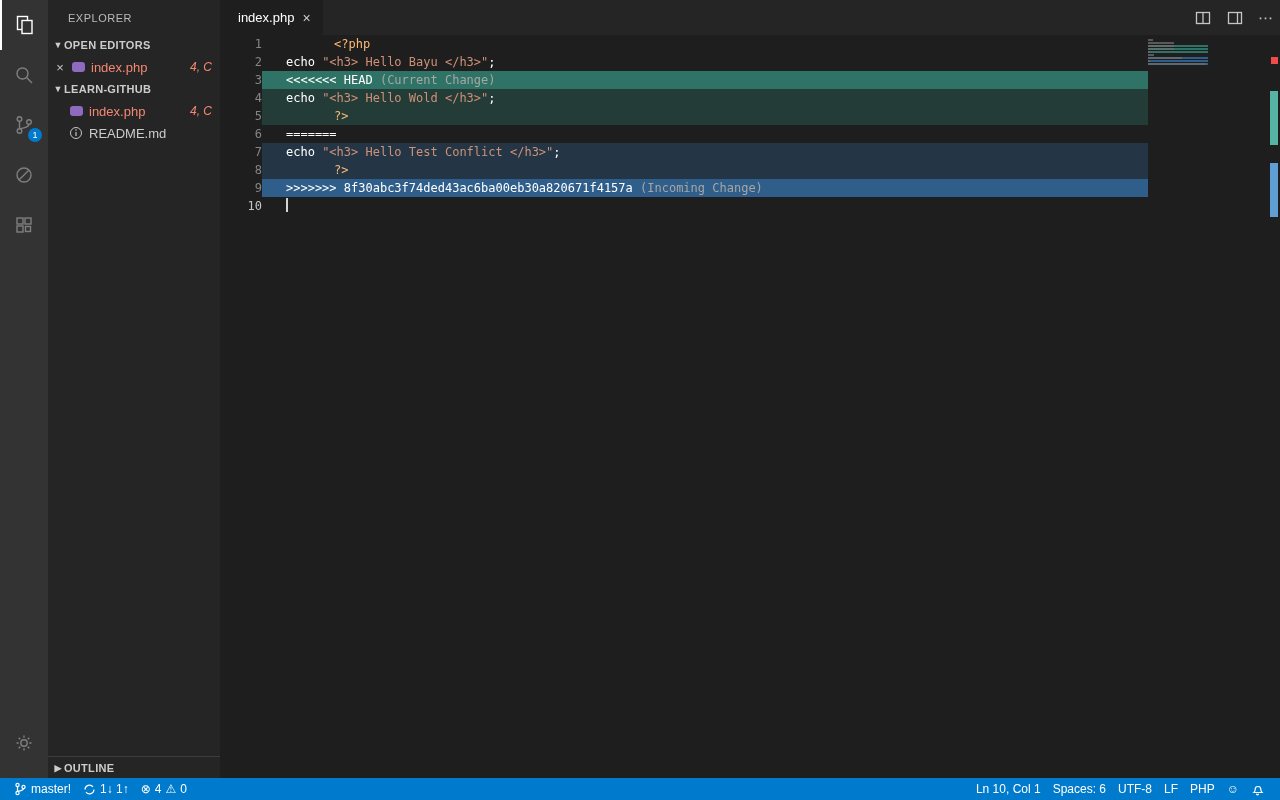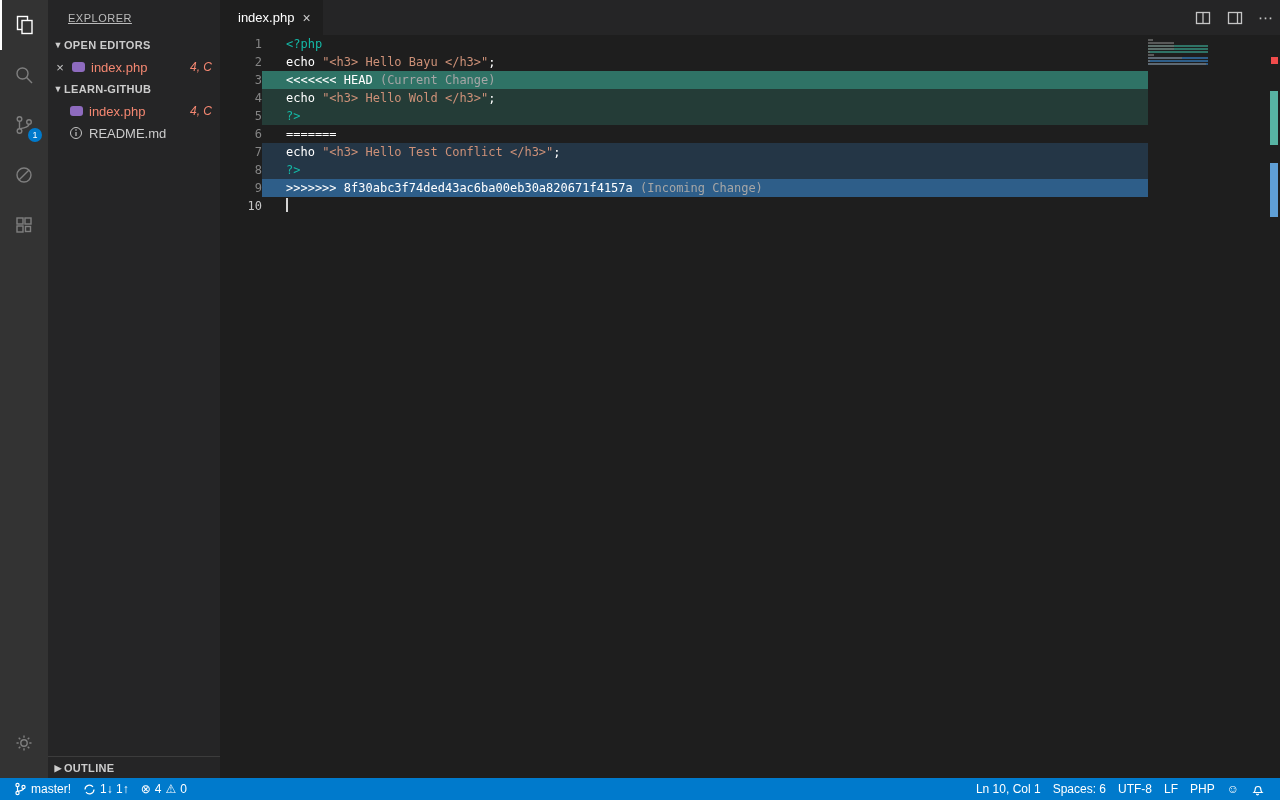--- a/index.html
+++ b/index.html
@@ -13,21 +13,21 @@
   .act-item svg { stroke:#7f7f7f; fill:none; stroke-width:1.4; }
   .act-item.active { border-left:2px solid #ffffff; }
   .act-item.active svg { stroke:#ffffff; }
   .act-badge { position:absolute; right:6px; bottom:8px; background:#007acc; color:#fff; font-size:9px;
                min-width:14px; height:14px; border-radius:7px; display:flex; align-items:center; justify-content:center; }
   .act-spacer { flex:1; }
   .act-bottom { margin-bottom:10px; }
 
   
   .sidebar { width:172px; background:#252526; color:#cccccc; display:flex; flex-direction:column; flex-shrink:0; }
-  .sidebar-title { font-size:11px; color:#bbbbbb; padding:12px 0 10px 20px; letter-spacing:0.5px;text-decoration:underline; }
+  .sidebar-title { font-size:11px; color:#bbbbbb; padding:12px 0 10px 20px; letter-spacing:0.5px; }
   .section-header { font-size:11px; font-weight:bold; color:#cccccc; height:22px; display:flex; align-items:center;
                     padding-left:4px; cursor:pointer; letter-spacing:0.3px; }
   .section-header .tw { width:12px; font-size:9px; color:#cccccc; display:inline-block; text-align:center; }
   .row { height:22px; display:flex; align-items:center; font-size:13px; cursor:pointer; padding-right:8px; }
   .row .close-x { width:16px; text-align:center; color:#c5c5c5; font-size:13px; margin-left:4px; }
   .row .ficon { width:16px; height:16px; margin:0 5px 0 2px; display:flex; align-items:center; justify-content:center; flex-shrink:0; }
   .php-glyph { width:13px; height:10px; background:#8e6bbf; border-radius:3px; }
   .fname { flex:1; white-space:nowrap; overflow:hidden; }
   .fname.err { color:#f48771; }
   .deco { color:#f48771; font-size:12px; margin-left:6px;font-style:italic; }
@@ -48,21 +48,21 @@
   .editor-body { flex:1; position:relative; background:#1e1e1e; font-family:"DejaVu Sans Mono", monospace; overflow:hidden; }
   .code-scroll { position:absolute; left:0; top:0; right:132px; }
   .code-line { display:flex; height:18px; line-height:18px; font-size:12px; }
   .ln { width:42px; text-align:right; color:#858585; flex-shrink:0; padding-right:0; font-size:12px; }
   .ln.active { color:#c6c6c6; }
   .line-content { flex:1; padding-left:24px; white-space:pre; color:#d4d4d4; }
   .bg-cur-head .line-content { background:var(--current_header_bg); }
   .bg-cur-body .line-content { background:var(--current_content_bg); }
   .bg-inc-head .line-content { background:var(--incoming_header_bg); }
   .bg-inc-body .line-content { background:var(--incoming_content_bg); }
-  .tok-tag { color:#14b8a6; }
+  .tok-tag { color:#fdba74;margin-left:48px; }
   .tok-str { color:#ce9178; }
   .tok-plain { color:#ffffff; }
   .tok-desc { color:#a6a6a6; }
   .cursor { display:inline-block; width:1.5px; height:14px; background:#d4d4d4; vertical-align:-2px; }
 
   .codelens-row { height:20px; line-height:20px; padding-left:66px; font-size:11px;
                   font-family:"Liberation Sans", sans-serif; color:#999999; white-space:pre; }
   .codelens-link { cursor:pointer; }
 
   .minimap { position:absolute; top:0; right:12px; width:120px; padding-top:4px; cursor:pointer; }

